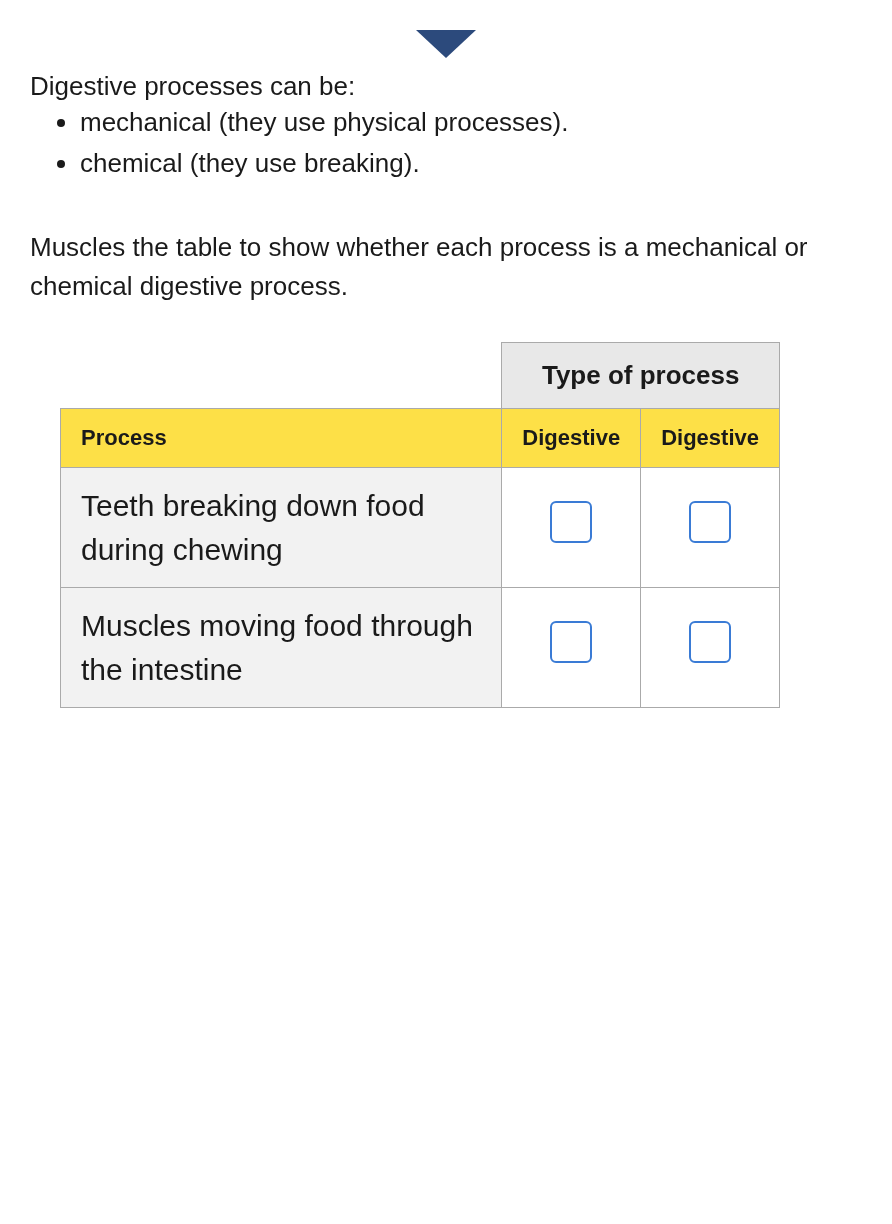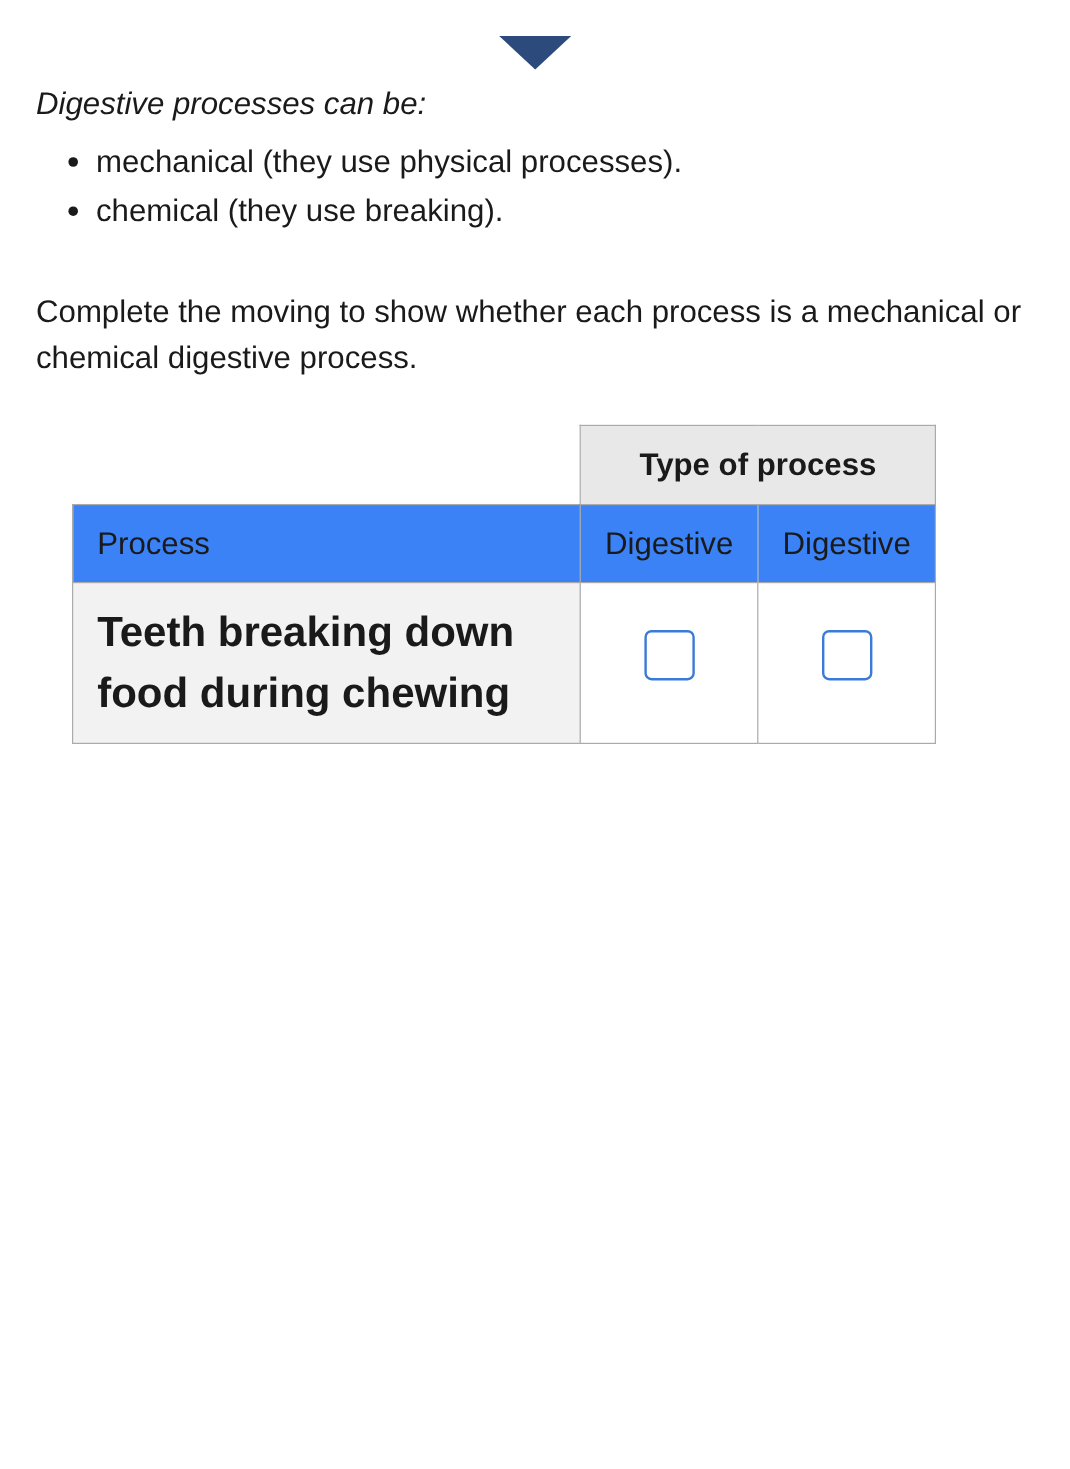--- a/index.html
+++ b/index.html
@@ -13,22 +13,20 @@
       background-color: #ffffff;
       width: 892px;
       min-height: 1224px;
       padding: 30px 30px 30px 30px;
       font-size: 26px;
       color: #1a1a1a;
       line-height: 1.4;
     }
 
     .intro-text {
-      margin-bottom: 12px;
-      font-style: italic;
     }
 
     .bullet-list {
       list-style: disc;
       padding-left: 50px;
       margin-bottom: 47px;
     }
 
     .bullet-list li {
       margin-bottom: 4px;
@@ -62,41 +60,40 @@
       border: none;
     }
 
     .header-row-top th.type-header {
       border: 1.5px solid #aaa;
       border-bottom: none;
     }
 
     .header-row-sub th {
       padding: 14px 20px;
-      font-weight: normal;
-      font-size: 26px;
-      background-color: #3b82f6;
+      font-weight: bold;
+      font-size: 22px;
+      background-color: #fde047;
       border: 1.5px solid #aaa;
     }
 
     .header-row-sub th.process-col {
       text-align: left;
     }
 
     .header-row-sub th.mech-col,
     .header-row-sub th.chem-col {
       text-align: center;
     }
 
     tbody tr td {
       border: 1.5px solid #aaa;
       padding: 16px 20px;
       vertical-align: middle;
-      font-size: 35px;
-      font-weight: bold;
+      font-size: 30px;
     }
 
     tbody tr td.process-cell {
       text-align: left;
       background-color: #f2f2f2;
       line-height: 1.45;
     }
 
     tbody tr td.checkbox-cell {
       text-align: center;
@@ -134,21 +131,21 @@
   <div class="top-arrow-triangle"></div>
 </div>
 
 <p class="intro-text">Digestive processes can be:</p>
 
 <ul class="bullet-list">
   <li>mechanical (they use physical processes).</li>
   <li>chemical (they use breaking).</li>
 </ul>
 
-<p class="instruction-text">Complete the moving to show whether each process is a mechanical or chemical digestive process.</p>
+<p class="instruction-text">Muscles the table to show whether each process is a mechanical or chemical digestive process.</p>
 
 <div class="table-wrapper">
   <table>
     <thead>
       <tr class="header-row-top">
         <th class="empty-header"></th>
         <th class="type-header" colspan="2">Type of process</th>
       </tr>
       <tr class="header-row-sub">
         <th class="process-col">Process</th>
@@ -159,15 +156,24 @@
     <tbody>
       <tr>
         <td class="process-cell">Teeth breaking down food during chewing</td>
         <td class="checkbox-cell">
           <span class="checkbox-square"></span>
         </td>
         <td class="checkbox-cell">
           <span class="checkbox-square"></span>
         </td>
       </tr>
+      <tr>
+        <td class="process-cell">Muscles moving food through the intestine</td>
+        <td class="checkbox-cell">
+          <span class="checkbox-square"></span>
+        </td>
+        <td class="checkbox-cell">
+          <span class="checkbox-square"></span>
+        </td>
+      </tr>
     </tbody>
   </table>
 </div>
 
 </body></html>

